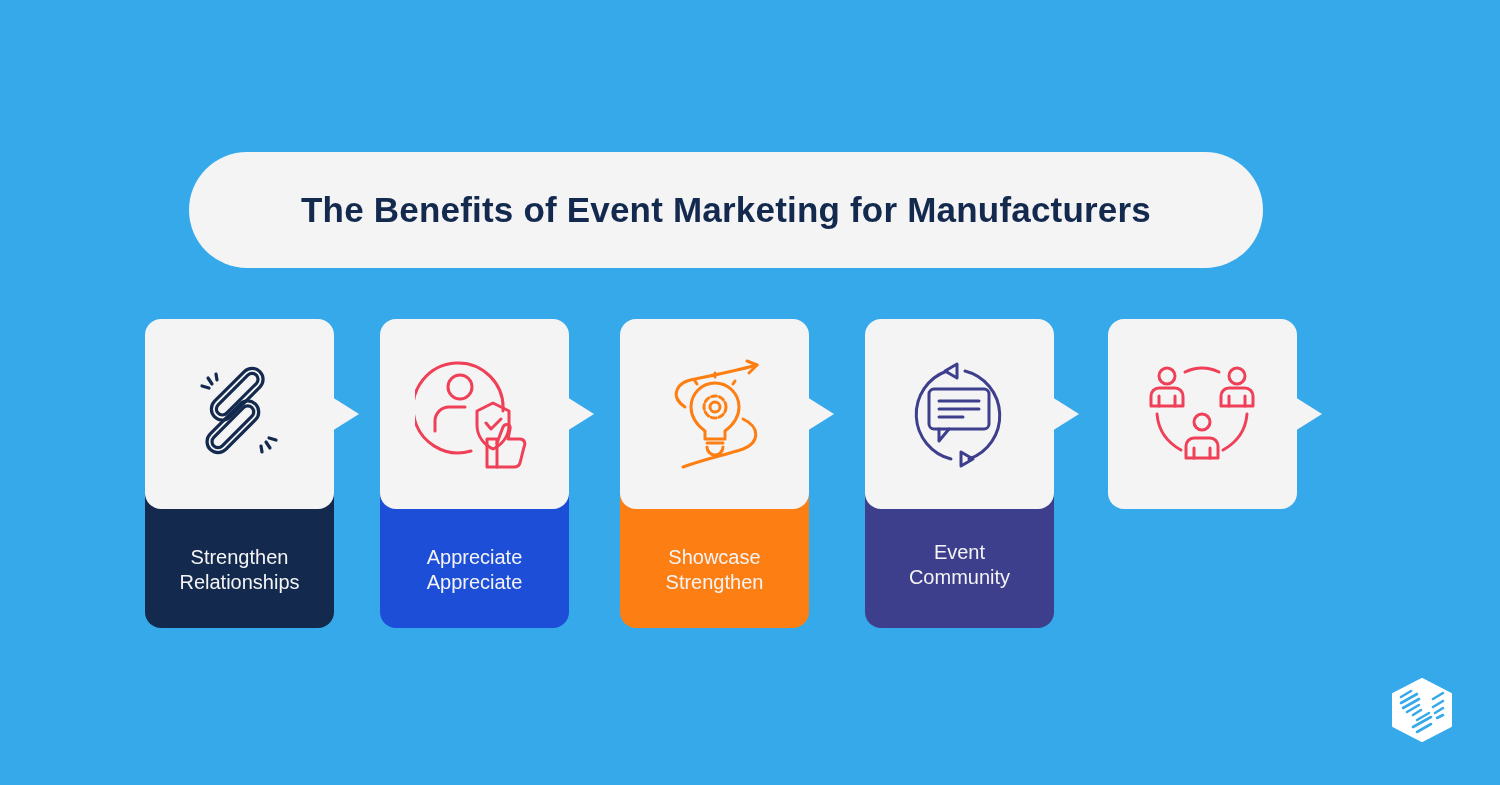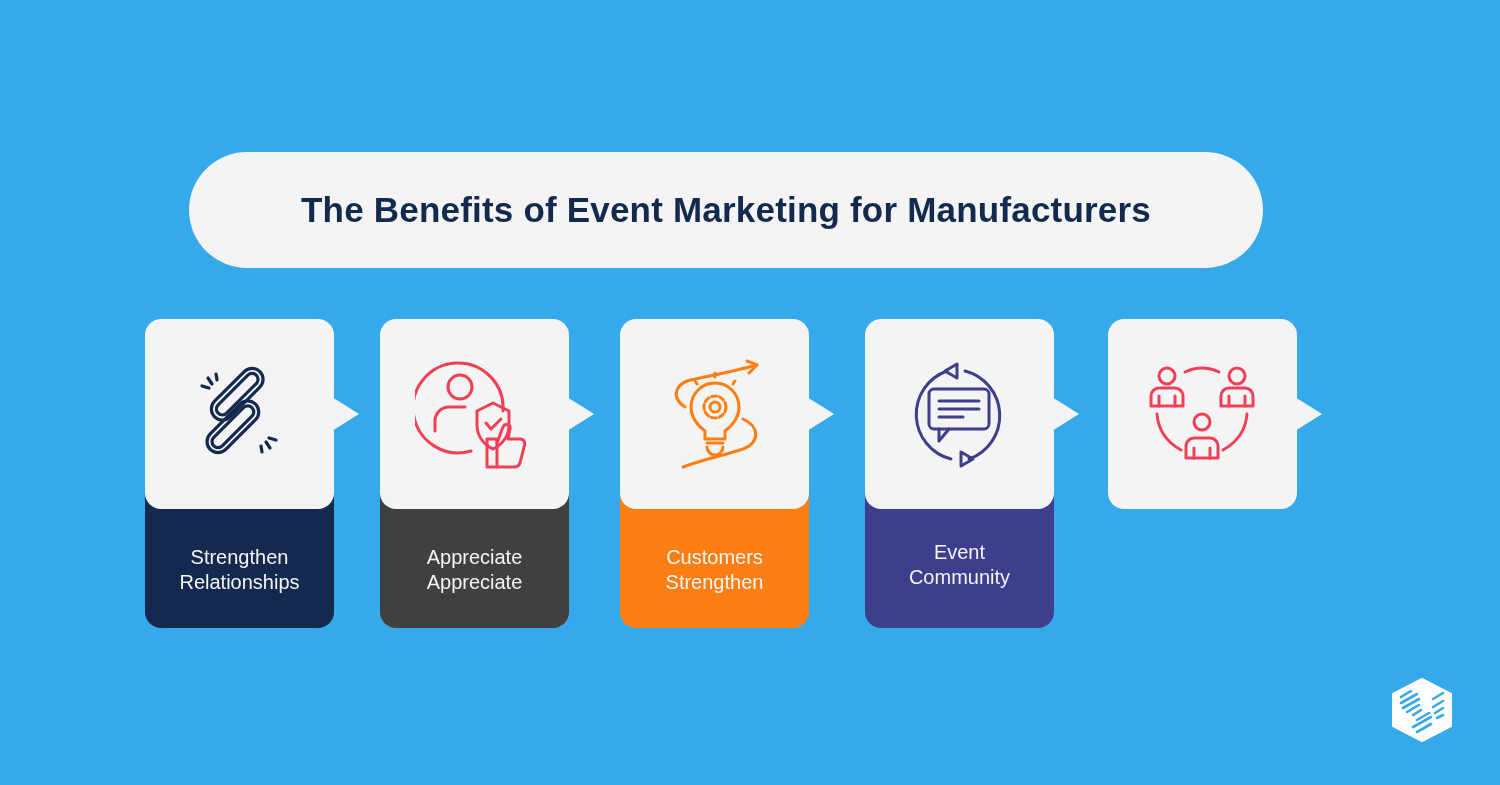--- a/index.html
+++ b/index.html
@@ -91,21 +91,21 @@
         <circle cx="45" cy="28" r="12"></circle>
         <path d="M20 72 V62 a14 14 0 0 1 14 -14 h16"></path>
         <path d="M62 52 l16 -8 l16 8 v14 c0 12 -8 20 -16 24 c-8 -4 -16 -12 -16 -24 z"></path>
         <polyline points="71,64 76,70 86,60"></polyline>
         <path d="M72 80 h10 v28 h-10 z"></path>
         <path d="M82 84 l6 -16 c2 -4 8 -3 7 2 l-2 10 h12 c4 0 6 4 4 8 l-4 16 c-1 3 -3 4 -6 4 h-17"></path>
       </svg>
     </span>
   </div>
   <div class="pointer"></div>
-  <div class="bottom" style="background:#404040">
+  <div class="bottom" style="background:#1d4ed8">
     <div class="label">
       <span>Appreciate</span>
       <span>Appreciate</span>
     </div>
   </div>
 </div>
 
 <div class="card" style="left:620px">
   <div class="top">
     <span class="icon">
@@ -120,21 +120,21 @@
         <line x1="50" y1="16" x2="50" y2="20"></line>
           <line x1="30" y1="24" x2="32" y2="27"></line>
           <line x1="70" y1="24" x2="68" y2="27"></line>
         <path d="M78 62 C95 70 95 85 78 92 C60 98 40 102 18 110"></path>
       </svg>
     </span>
   </div>
   <div class="pointer"></div>
   <div class="bottom" style="background:#fd7f14">
     <div class="label">
-      <span>Customers</span>
+      <span>Showcase</span>
       <span>Strengthen</span>
     </div>
   </div>
 </div>
 
 <div class="card" style="left:865px">
   <div class="top">
     <span class="icon">
       <svg width="105" height="110" viewBox="0 0 105 110" fill="none" stroke="#3d3f8c" stroke-width="3" stroke-linecap="round" stroke-linejoin="round">
         <path d="M40 12 A46 46 0 0 0 44 100"></path>

